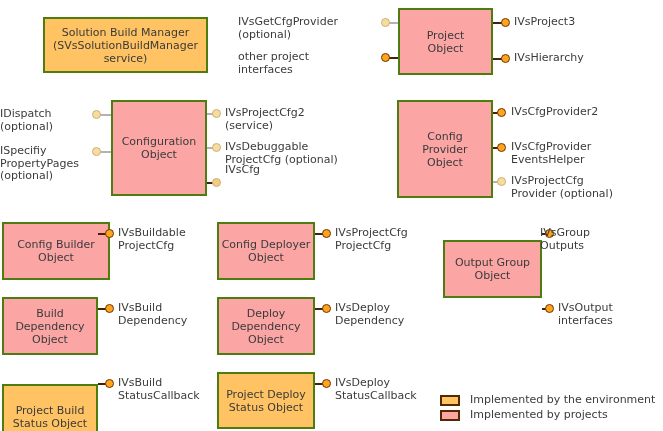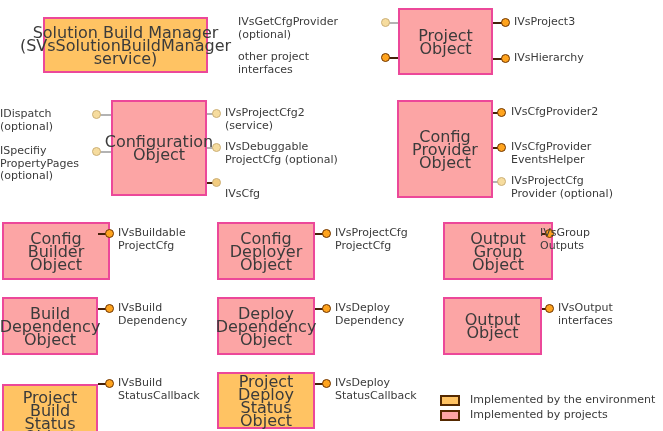--- a/index.html
+++ b/index.html
@@ -1,22 +1,22 @@
 <!DOCTYPE html>
 <html><head>
 <meta charset="utf-8">
 <style>
   html,body{margin:0;padding:0;background:#fff;}
   .stage{position:relative;width:663px;height:431px;background:#ffffff;
          font-family:"DejaVu Sans","Liberation Sans",sans-serif;color:#3b3b3b;overflow:hidden;}
   .title{position:absolute;left:43px;top:1px;width:165px;text-align:center;
          font-size:12px;font-weight:bold;color:#000;}
-  .box{position:absolute;box-sizing:border-box;border:2px solid #ec4899;
+  .box{position:absolute;box-sizing:border-box;border:2px solid #4d7c0f;
        display:flex;align-items:center;justify-content:center;text-align:center;
-       font-size:16px;line-height:13px;white-space:pre-line;}
+       font-size:11px;line-height:13px;white-space:pre-line;}
   .env{background:#FFC363;}
   .proj{background:#fca5a5;}
   .ln{position:absolute;height:2px;}
   .ln.dark{background:#46220a;}
   .ln.pale{background:#b3b3b3;}
   .dot{position:absolute;width:7px;height:7px;border-radius:50%;box-sizing:content-box;}
   .dot.solid{background:#FFA41E;border:1.5px solid #6e3400;}
   .dot.pale{background:#F6DC9E;border:1.5px solid #cbb078;}
   .dot.pale2{background:#F2CC80;border:1.5px solid #cbb078;}
   .if-label{position:absolute;font-size:11px;line-height:12.5px;white-space:pre-line;}
@@ -37,29 +37,28 @@
 Object</span></div>
   <div class="box proj" style="left:111px;top:100px;width:96px;height:96px"><span>Configuration
 Object</span></div>
   <div class="box proj" style="left:397px;top:100px;width:96px;height:98px"><span>Config
 Provider
 Object</span></div>
   <div class="box proj" style="left:2px;top:222px;width:108px;height:58px"><span>Config Builder
 Object</span></div>
   <div class="box proj" style="left:217px;top:222px;width:98px;height:58px"><span>Config Deployer
 Object</span></div>
-  <div class="box proj" style="left:443px;top:222px;width:110px;height:58px"><span>Output Group
+  <div class="box proj" style="left:443px;top:240px;width:99px;height:58px"><span>Output Group
 Object</span></div>
   <div class="box proj" style="left:2px;top:297px;width:96px;height:58px"><span>Build
 Dependency
 Object</span></div>
   <div class="box proj" style="left:217px;top:297px;width:98px;height:58px"><span>Deploy
 Dependency
 Object</span></div>
-  <div class="box proj" style="left:443px;top:297px;width:99px;height:58px"><span>Output Object</span></div>
   <div class="box env" style="left:2px;top:384px;width:96px;height:65px"><span>Project Build
 Status Object</span></div>
   <div class="box env" style="left:217px;top:372px;width:98px;height:57px"><span>Project Deploy
 Status Object</span></div>
 
   <div>
     <div class="ln pale" style="left:386px;top:22px;width:12px"></div>
     <div class="dot pale" style="left:381px;top:18px"></div>
     <div class="if-label l" style="left:238px;top:16px;width:140px">IVsGetCfgProvider
 (optional)</div>
@@ -102,21 +101,21 @@
   </div>
   <div>
     <div class="ln pale" style="left:207px;top:147px;width:10px"></div>
     <div class="dot pale" style="left:212px;top:143px"></div>
     <div class="if-label" style="left:225px;top:141px">IVsDebuggable
 ProjectCfg (optional)</div>
   </div>
   <div>
     <div class="ln dark" style="left:207px;top:182px;width:10px"></div>
     <div class="dot pale2" style="left:212px;top:178px"></div>
-    <div class="if-label" style="left:225px;top:188px">IVsCfg</div>
+    <div class="if-label" style="left:225px;top:164px">IVsCfg</div>
   </div>
 
   <div>
     <div class="ln dark" style="left:493px;top:112px;width:9px"></div>
     <div class="dot solid" style="left:497px;top:108px"></div>
     <div class="if-label" style="left:511px;top:106px">IVsCfgProvider2</div>
   </div>
   <div>
     <div class="ln dark" style="left:493px;top:147px;width:9px"></div>
     <div class="dot solid" style="left:497px;top:143px"></div>

